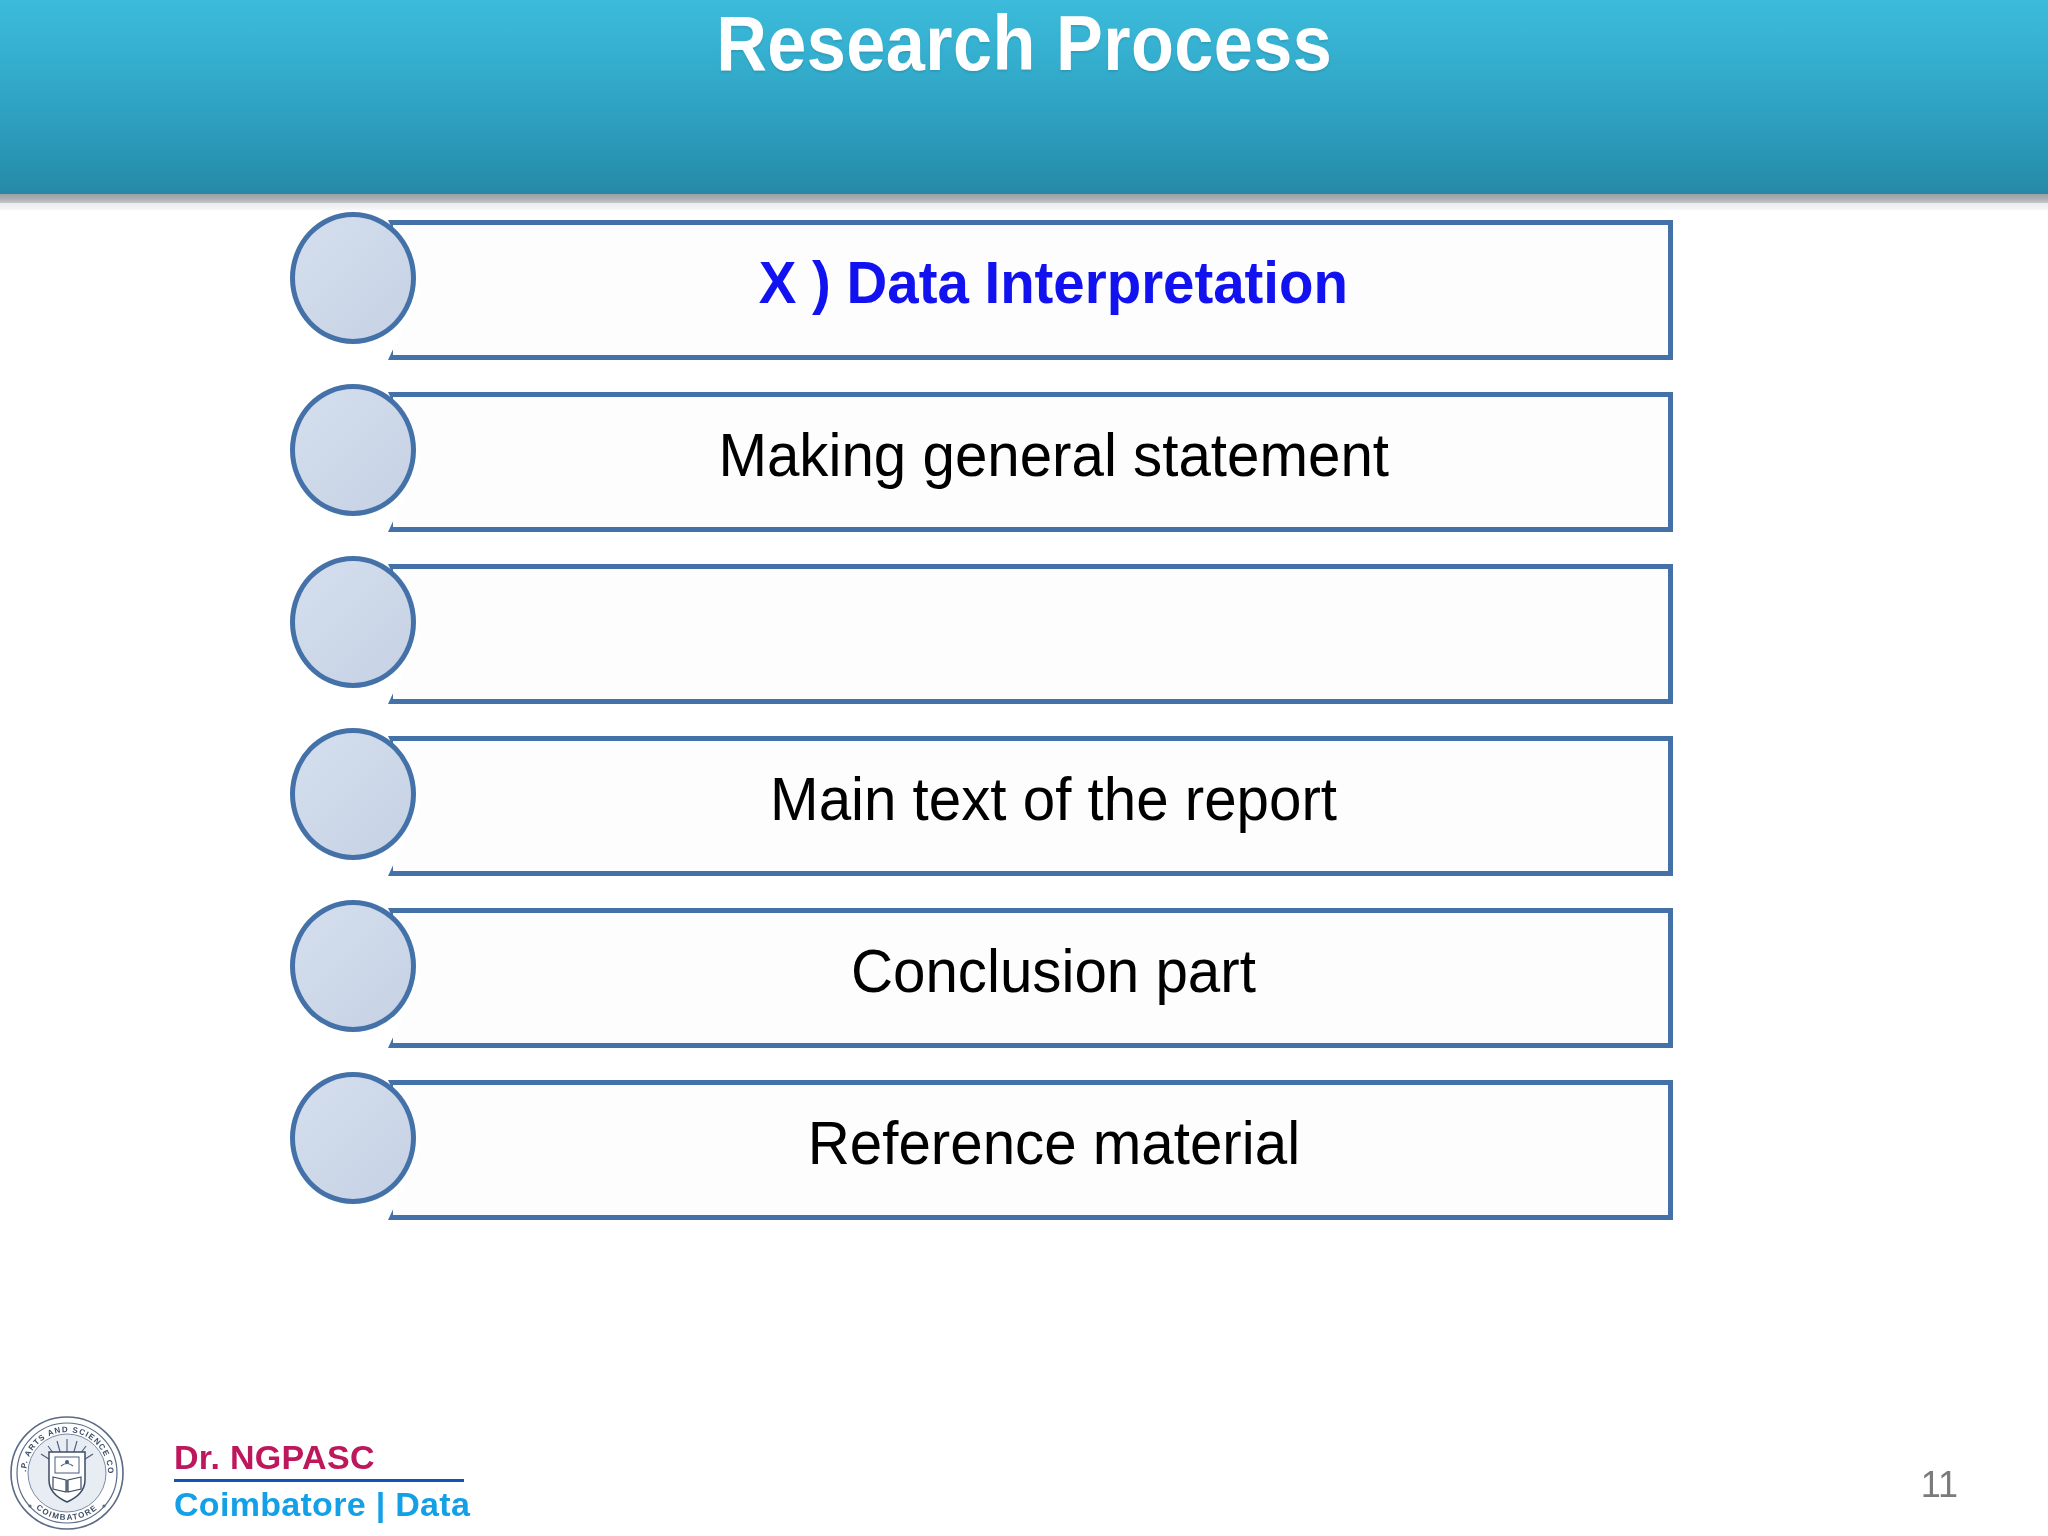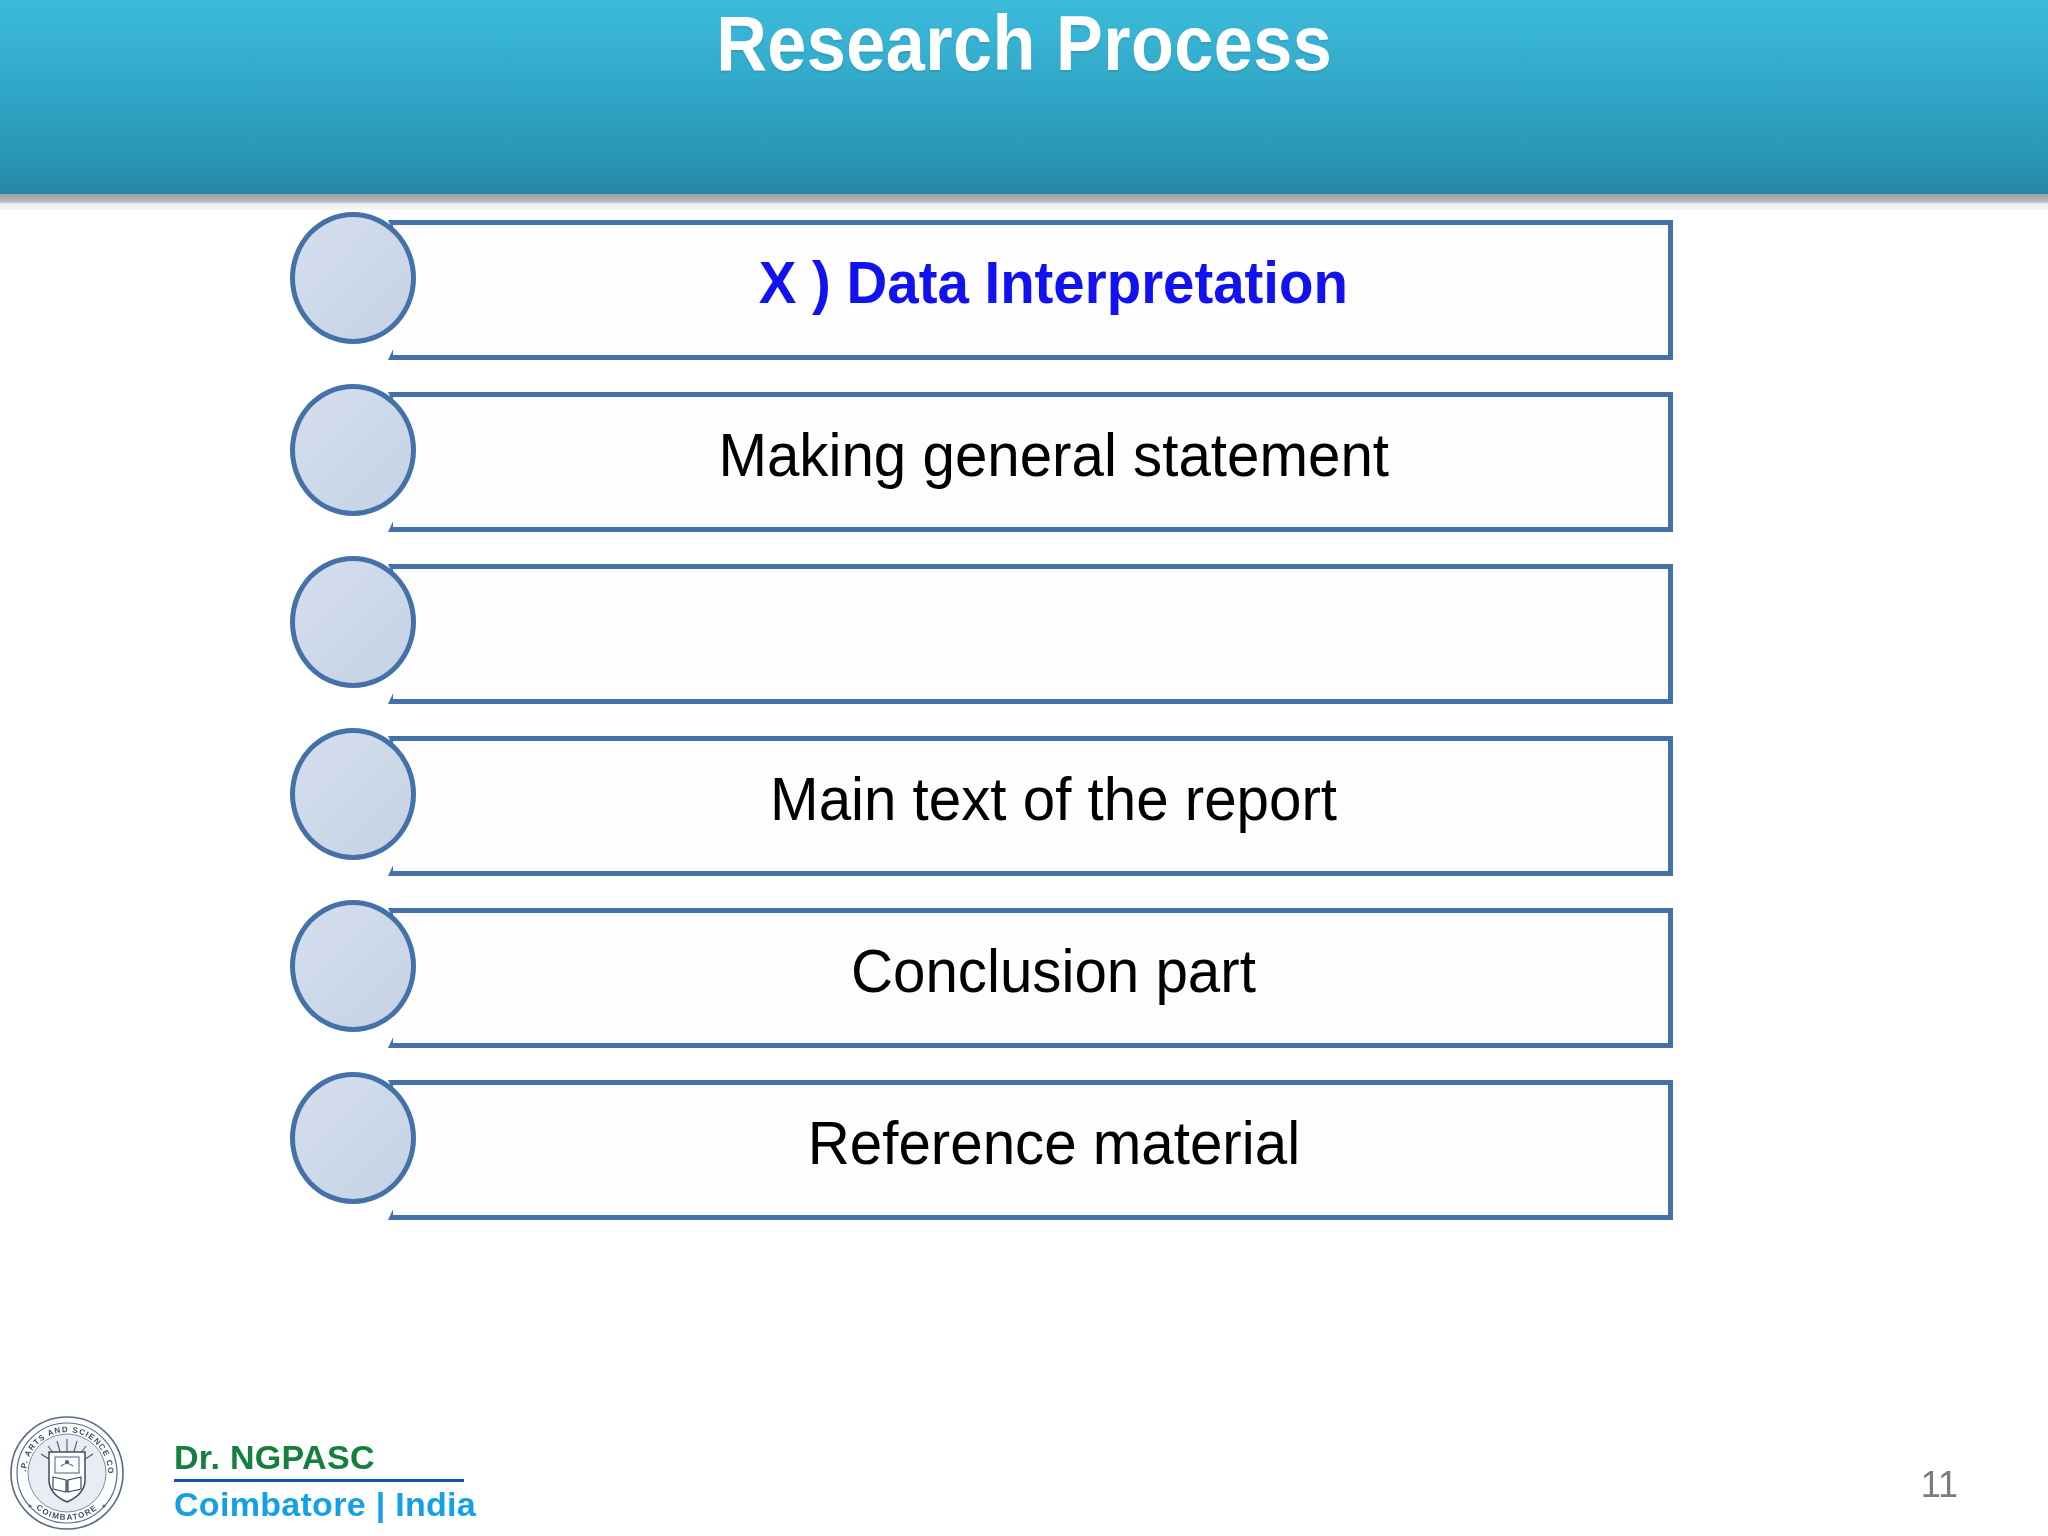--- a/index.html
+++ b/index.html
@@ -146,21 +146,21 @@
     position: relative;
     flex: 0 0 auto;
   }
   #brand-text {
     margin-left: 48px;
     margin-top: 4px;
   }
   #brand-line1 {
     font-size: 34px;
     font-weight: bold;
-    color: #15803d;
+    color: #be185d;
     letter-spacing: 0.3px;
     border-bottom: 3px solid #1452b4;
     padding-bottom: 2px;
     display: inline-block;
     min-width: 290px;
     margin-top: 12px;
   }
   #brand-line2 {
     font-size: 34px;
     font-weight: bold;
@@ -272,19 +272,19 @@
         <line x1="59" y1="66" x2="59" y2="78" stroke="#3c4c66" stroke-width="1.2"></line>
         <g fill="#5a6b86">
           <circle cx="22" cy="92" r="1.6"></circle>
           <circle cx="96" cy="92" r="1.6"></circle>
         </g>
       </svg>
     </div>
 
     <div id="brand-text">
       <div id="brand-line1">Dr. NGPASC</div>
-      <div id="brand-line2">Coimbatore | India</div>
+      <div id="brand-line2">Coimbatore | Data</div>
     </div>
 
   </div>
 
   <div id="page-number">11</div>
 </div>
 
 </body></html>

